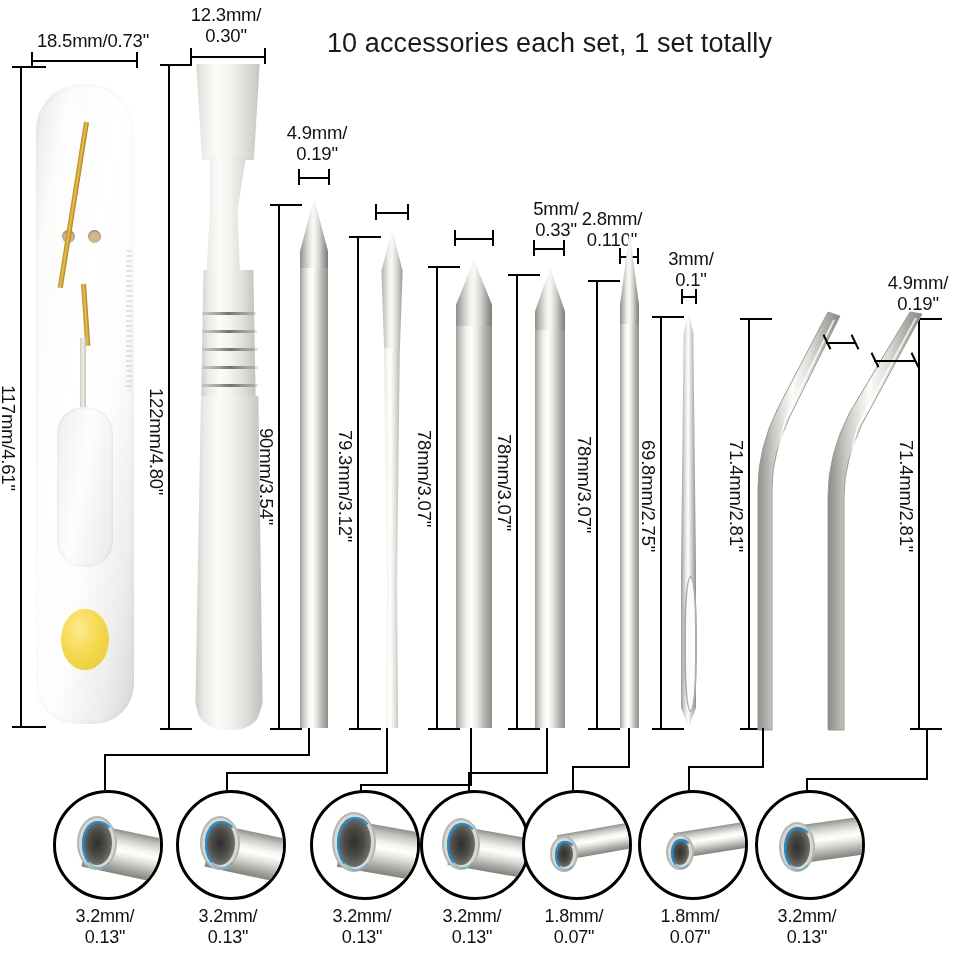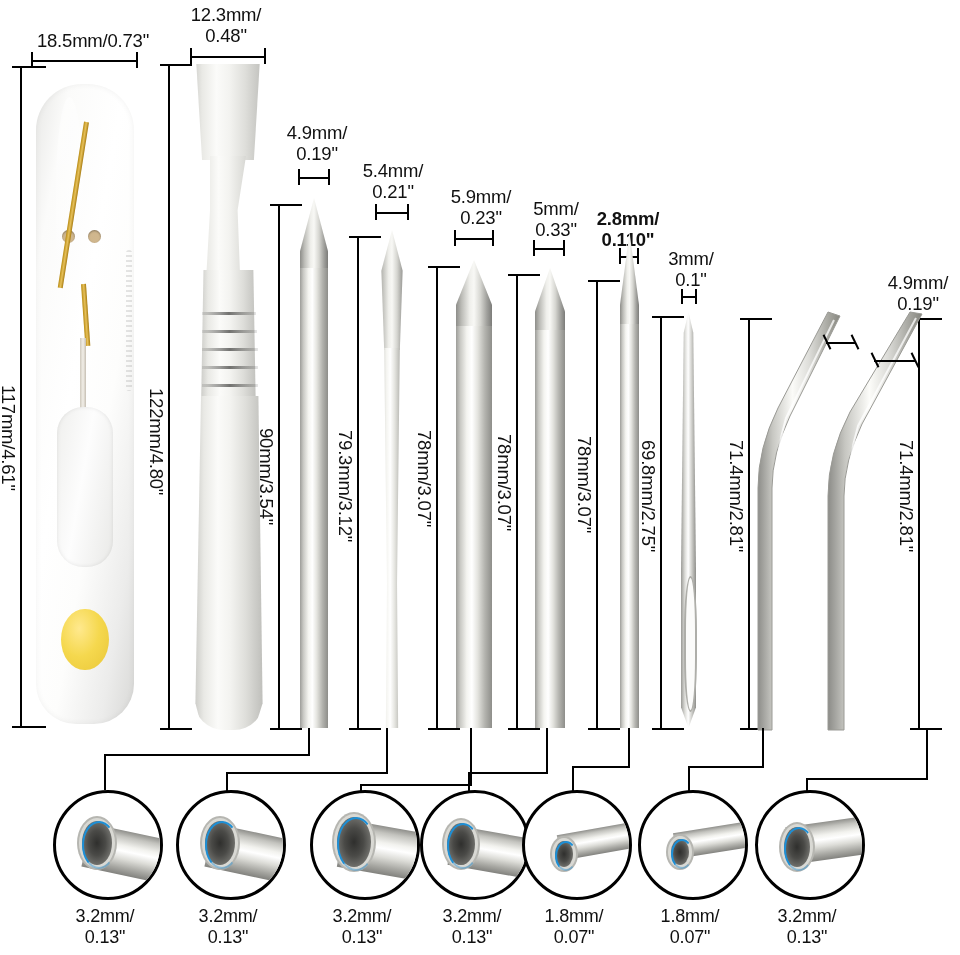--- a/index.html
+++ b/index.html
@@ -169,20 +169,21 @@
     border-right-color:transparent;
     border-bottom-color:rgba(29,143,214,.4);
   }
   .leader{position:absolute;background:#000;}
 </style>
 </head>
 <body>
 
 <div id="stage">
 
+  <div class="title" style="left:327px;top:28px;">10 accessories each set, 1 set totally</div>
 
   <div class="dim" style="left:8px;top:30px;width:170px;">18.5mm/0.73"</div>
   <div class="hline" style="left:31px;top:60px;width:107px;"></div>
   <div class="vline" style="left:31px;top:52px;height:16px;"></div>
   <div class="vline" style="left:136px;top:52px;height:16px;"></div>
 
   <div class="vline" style="left:20px;top:66px;height:662px;"></div>
   <div class="hline" style="left:12px;top:66px;width:34px;"></div>
   <div class="hline" style="left:12px;top:726px;width:34px;"></div>
   <div class="vdim" style="left:18px;top:385px;">117mm/4.61"</div>
@@ -196,21 +197,21 @@
     <div class="hole" style="left:26px;top:146px;"></div>
     <div class="hole" style="left:52px;top:146px;"></div>
     <div class="blade" style="left:48px;top:38px;height:168px;transform:rotate(9deg);"></div>
     <div class="blade" style="left:45px;top:200px;height:62px;transform:rotate(-4deg);"></div>
     <div class="blade-low" style="left:44px;top:254px;height:88px;"></div>
     <div class="grip"></div>
     <div class="dot"></div>
   </div>
 
   <div class="dim" style="left:176px;top:4px;width:100px;">12.3mm/
-0.48"</div>
+0.30"</div>
   <div class="hline" style="left:190px;top:56px;width:76px;"></div>
   <div class="vline" style="left:190px;top:48px;height:16px;"></div>
   <div class="vline" style="left:264px;top:48px;height:16px;"></div>
 
   <div class="vline" style="left:168px;top:64px;height:666px;"></div>
   <div class="hline" style="left:160px;top:64px;width:32px;"></div>
   <div class="hline" style="left:160px;top:728px;width:32px;"></div>
   <div class="vdim" style="left:166px;top:388px;">122mm/4.80"</div>
 
   <div class="spatula" style="left:186px;top:64px;width:86px;height:666px;">
@@ -237,37 +238,33 @@
   <div class="vline" style="left:278px;top:204px;height:524px;"></div>
   <div class="hline" style="left:270px;top:204px;width:32px;"></div>
   <div class="hline" style="left:270px;top:728px;width:32px;"></div>
   <div class="vdim" style="left:276px;top:428px;">90mm/3.54"</div>
 
   <div class="awl" style="left:300px;top:198px;width:28px;height:530px;">
     <div class="tip" style="height:76px;clip-path:polygon(50% 0,100% 70%,100% 100%,0 100%,0 70%);"></div>
     <div class="shaft" style="height:460px;"></div>
   </div>
 
-  <div class="dim" style="left:348px;top:160px;width:90px;">5.4mm/
-0.21"</div>
   <div class="hline" style="left:375px;top:212px;width:34px;"></div>
   <div class="vline" style="left:375px;top:204px;height:16px;"></div>
   <div class="vline" style="left:407px;top:204px;height:16px;"></div>
   <div class="vline" style="left:357px;top:236px;height:492px;"></div>
   <div class="hline" style="left:349px;top:236px;width:32px;"></div>
   <div class="hline" style="left:349px;top:728px;width:32px;"></div>
   <div class="vdim" style="left:355px;top:430px;">79.3mm/3.12"</div>
 
   <div class="awl" style="left:378px;top:230px;width:28px;height:498px;">
     <div class="tip" style="height:120px;clip-path:polygon(50% 0,88% 34%,78% 100%,22% 100%,12% 34%);"></div>
     <div class="shaft" style="height:380px;clip-path:polygon(22% 0,78% 0,68% 62%,72% 100%,28% 100%,32% 62%);"></div>
   </div>
 
-  <div class="dim" style="left:436px;top:186px;width:90px;">5.9mm/
-0.23"</div>
   <div class="hline" style="left:454px;top:238px;width:40px;"></div>
   <div class="vline" style="left:454px;top:230px;height:16px;"></div>
   <div class="vline" style="left:492px;top:230px;height:16px;"></div>
   <div class="vline" style="left:436px;top:266px;height:462px;"></div>
   <div class="hline" style="left:428px;top:266px;width:32px;"></div>
   <div class="hline" style="left:428px;top:728px;width:32px;"></div>
   <div class="vdim" style="left:434px;top:430px;">78mm/3.07"</div>
 
   <div class="awl" style="left:456px;top:260px;width:36px;height:468px;">
     <div class="tip" style="height:72px;clip-path:polygon(50% 0,100% 62%,100% 100%,0 100%,0 62%);"></div>
@@ -282,21 +279,21 @@
   <div class="vline" style="left:516px;top:274px;height:454px;"></div>
   <div class="hline" style="left:508px;top:274px;width:32px;"></div>
   <div class="hline" style="left:508px;top:728px;width:32px;"></div>
   <div class="vdim" style="left:514px;top:434px;">78mm/3.07"</div>
 
   <div class="awl" style="left:535px;top:268px;width:30px;height:460px;">
     <div class="tip" style="height:68px;clip-path:polygon(50% 0,100% 64%,100% 100%,0 100%,0 64%);"></div>
     <div class="shaft" style="height:398px;"></div>
   </div>
 
-  <div class="dim" style="left:584px;top:208px;width:88px;font-weight:bold;">2.8mm/
+  <div class="dim" style="left:568px;top:208px;width:88px;">2.8mm/
 0.110"</div>
   <div class="hline" style="left:619px;top:256px;width:20px;"></div>
   <div class="vline" style="left:619px;top:248px;height:16px;"></div>
   <div class="vline" style="left:637px;top:248px;height:16px;"></div>
   <div class="vline" style="left:596px;top:280px;height:448px;"></div>
   <div class="hline" style="left:588px;top:280px;width:32px;"></div>
   <div class="hline" style="left:588px;top:728px;width:32px;"></div>
   <div class="vdim" style="left:594px;top:436px;">78mm/3.07"</div>
 
   <div class="awl" style="left:620px;top:232px;width:19px;height:496px;">

